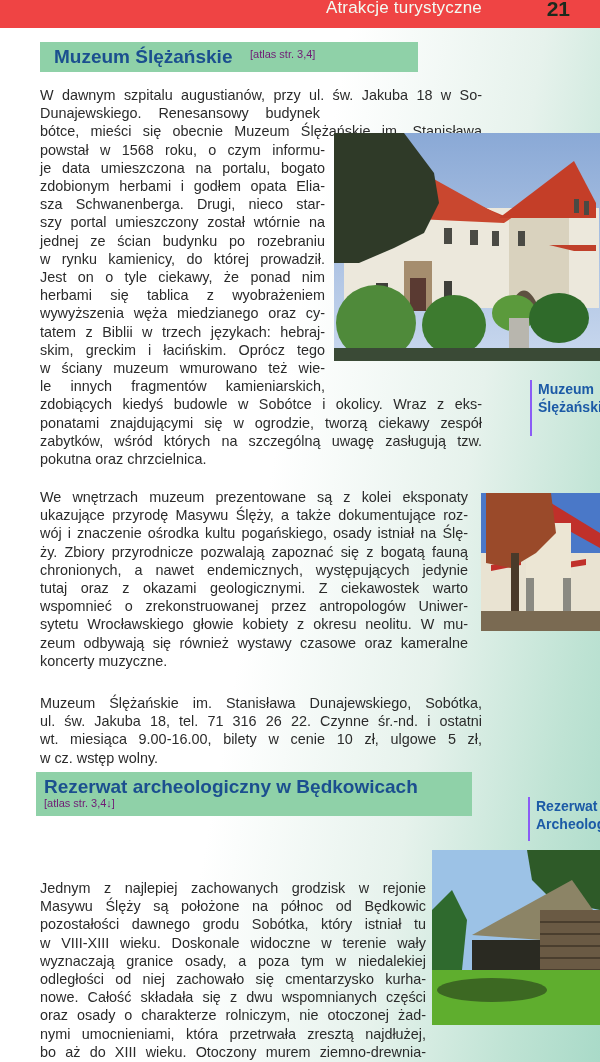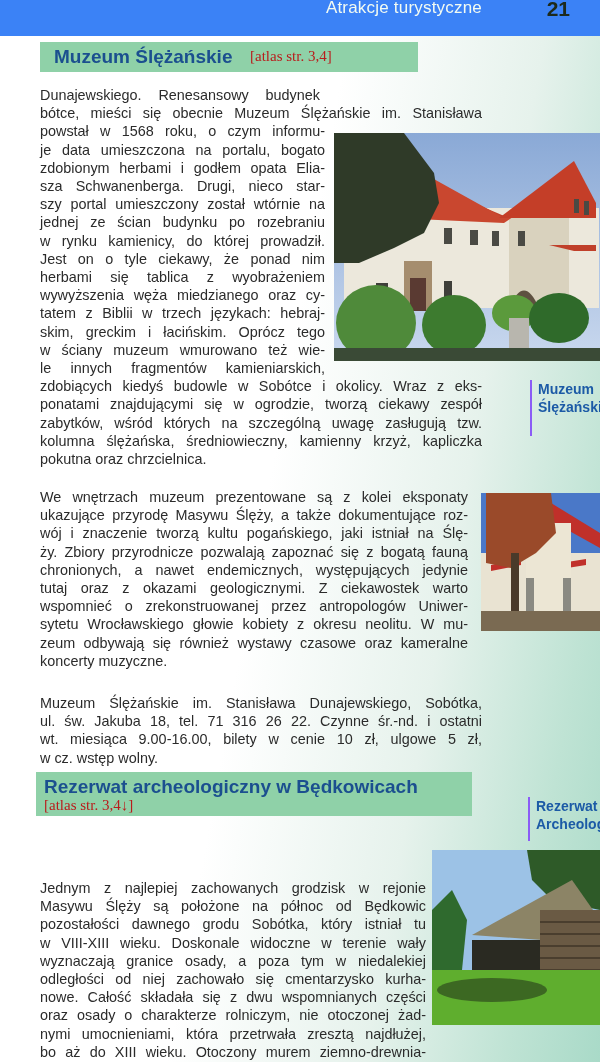--- a/index.html
+++ b/index.html
@@ -2,30 +2,30 @@
 <html><head>
 <meta charset="utf-8">
 <style>
   html, body { margin:0; padding:0; }
   body {
     width:600px; height:1062px; overflow:hidden; position:relative;
     background: linear-gradient(100deg, #ffffff 0%, #ffffff 45%, #e6f2ec 70%, #bfe3d4 88%, #a9dac8 100%);
     font-family: "Liberation Sans", sans-serif; color:#2a2a2a;
   }
   .topbar {
-    position:absolute; left:0; top:0; width:600px; height:36px;
-    background:#3b82f6; color:#f2fbf2;text-decoration:underline;
+    position:absolute; left:0; top:0; width:600px; height:28px;
+    background:#ef4444; color:#f2fbf2;text-decoration:underline;
   }
   .topbar .section { position:absolute; right:118px; top:-2px; font-size:17px; letter-spacing:0.2px; }
   .topbar .pnum { position:absolute; right:30px; top:-3px; font-size:21px; font-weight:bold; color:#1d2a1d; font-family:"Liberation Sans Narrow","Liberation Sans",sans-serif; }
   .hbox {
     position:absolute; background:#8fd1a8; color:#1b4f8f;
   }
   .hbox .t { font-weight:bold; font-size:19px; }
-  .hbox .a { font-size:15px; color:#b91c1c;font-family:Liberation Serif, serif; }
+  .hbox .a { font-size:11px; color:#701a75; }
   .p {
     position:absolute; font-size:14.4px; line-height:18.2px; text-align:justify; color:#2b2b2b;
   }
   .p .ln { display:block; white-space:nowrap; text-align:justify; text-align-last:justify; }
   .p .ln.last { text-align-last:left; }
   .margin-note {
     position:absolute; border-left:2px solid #8b5cf6; padding-left:6px;
     color:#1c5aa6; font-weight:bold; font-size:14px; line-height:18px;margin-left:44px;
   }
   .photo { position:absolute; overflow:hidden; }
@@ -37,40 +37,40 @@
   <span class="section">Atrakcje turystyczne</span>
   <span class="pnum">21</span>
 </div>
 
 <div class="hbox" style="left:40px; top:42px; width:378px; height:30px;">
   <span class="t" style="position:absolute; left:14px; top:4px;">Muzeum Ślężańskie</span>
   <span class="a" style="position:absolute; left:210px; top:6px;">[atlas str. 3,4]</span>
 </div>
 
 <div class="p" style="left:40px; top:86px;">
+  <span class="ln" style="width:442px">W dawnym szpitalu augustianów, przy ul. św. Jakuba 18 w So-</span>
   <span class="ln" style="width:280px">Dunajewskiego. Renesansowy budynek</span>
   <span class="ln" style="width:442px">bótce, mieści się obecnie Muzeum Ślężańskie im. Stanisława</span>
   <span class="ln" style="width:285px">powstał w 1568 roku, o czym informu-</span>
   <span class="ln" style="width:285px">je data umieszczona na portalu, bogato</span>
   <span class="ln" style="width:285px">zdobionym herbami i godłem opata Elia-</span>
   <span class="ln" style="width:285px">sza Schwanenberga. Drugi, nieco star-</span>
   <span class="ln" style="width:285px">szy portal umieszczony został wtórnie na</span>
   <span class="ln" style="width:285px">jednej ze ścian budynku po rozebraniu</span>
   <span class="ln" style="width:285px">w rynku kamienicy, do której prowadził.</span>
   <span class="ln" style="width:285px">Jest on o tyle ciekawy, że ponad nim</span>
   <span class="ln" style="width:285px">herbami się tablica z wyobrażeniem</span>
   <span class="ln" style="width:285px">wywyższenia węża miedzianego oraz cy-</span>
   <span class="ln" style="width:285px">tatem z Biblii w trzech językach: hebraj-</span>
   <span class="ln" style="width:285px">skim, greckim i łacińskim. Oprócz tego</span>
   <span class="ln" style="width:285px">w ściany muzeum wmurowano też wie-</span>
   <span class="ln" style="width:285px">le innych fragmentów kamieniarskich,</span>
   <span class="ln" style="width:442px">zdobiących kiedyś budowle w Sobótce i okolicy. Wraz z eks-</span>
   <span class="ln" style="width:442px">ponatami znajdującymi się w ogrodzie, tworzą ciekawy zespół</span>
   <span class="ln" style="width:442px">zabytków, wśród których na szczególną uwagę zasługują tzw.</span>
-  <span class="ln" style="width:442px">kolumna ślężańska, średniowieczny, kamienny krzyż, kapliczka</span>
   <span class="ln last" style="width:442px">pokutna oraz chrzcielnica.</span>
 </div>
 
 <div class="photo" style="left:334px; top:133px; width:266px; height:228px;">
   <svg width="266" height="228" viewBox="0 0 266 228">
     <defs>
       <linearGradient id="sky1" x1="0" y1="0" x2="0" y2="1">
         <stop offset="0" stop-color="#8aa9d6"></stop>
           <stop offset="1" stop-color="#c9d8ee"></stop>
       </linearGradient>
@@ -111,21 +111,21 @@
 </div>
 
 <div class="margin-note" style="left:486px; top:380px; height:56px;">
   <div>Muzeum</div>
   <div>Ślężańskie</div>
 </div>
 
 <div class="p" style="left:40px; top:488px;">
   <span class="ln" style="width:428px">We wnętrzach muzeum prezentowane są z kolei eksponaty</span>
   <span class="ln" style="width:428px">ukazujące przyrodę Masywu Ślęży, a także dokumentujące roz-</span>
-  <span class="ln" style="width:428px">wój i znaczenie tworzą kultu pogańskiego, jaki istniał na Ślę-</span>
+  <span class="ln" style="width:428px">wój i znaczenie ośrodka kultu pogańskiego, osady istniał na Ślę-</span>
   <span class="ln" style="width:428px">ży. Zbiory przyrodnicze pozwalają zapoznać się z bogatą fauną</span>
   <span class="ln" style="width:428px">chronionych, a nawet endemicznych, występujących jedynie</span>
   <span class="ln" style="width:428px">tutaj oraz z okazami geologicznymi. Z ciekawostek warto</span>
   <span class="ln" style="width:428px">wspomnieć o zrekonstruowanej przez antropologów Uniwer-</span>
   <span class="ln" style="width:428px">sytetu Wrocławskiego głowie kobiety z okresu neolitu. W mu-</span>
   <span class="ln" style="width:428px">zeum odbywają się również wystawy czasowe oraz kameralne</span>
   <span class="ln last" style="width:428px">koncerty muzyczne.</span>
 </div>
 
 <div class="photo" style="left:481px; top:493px; width:119px; height:138px;">

